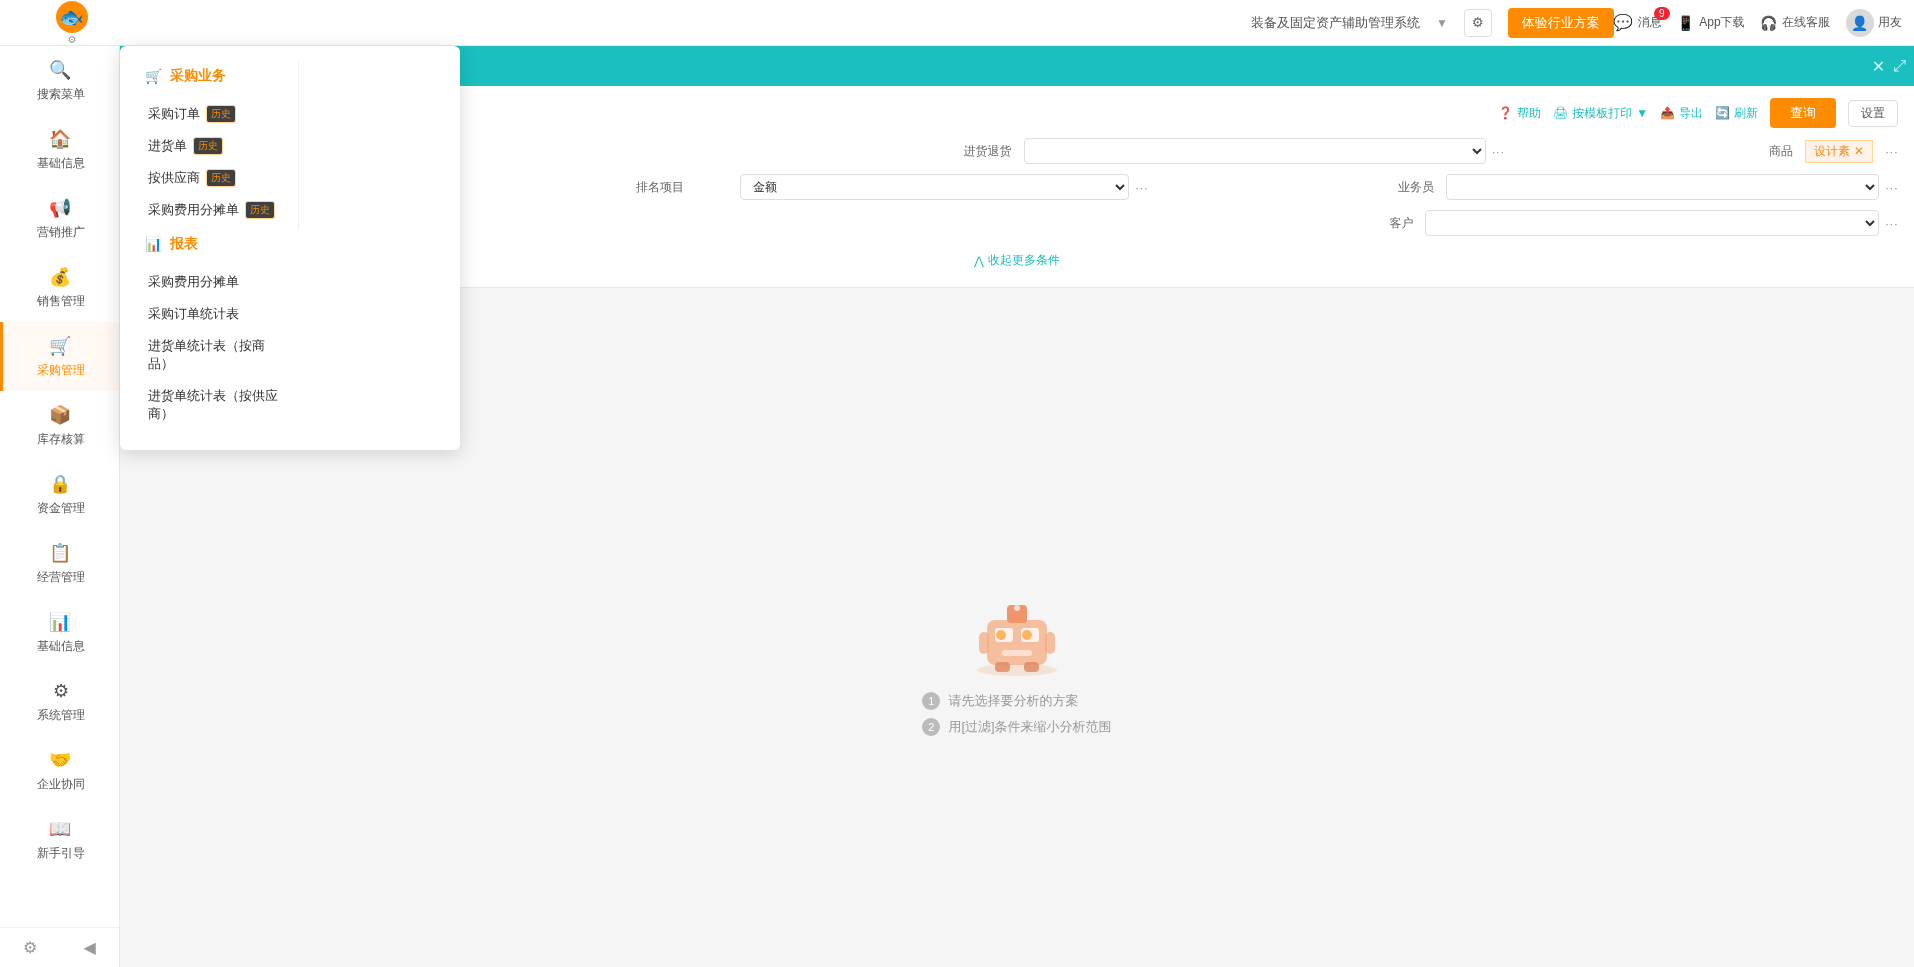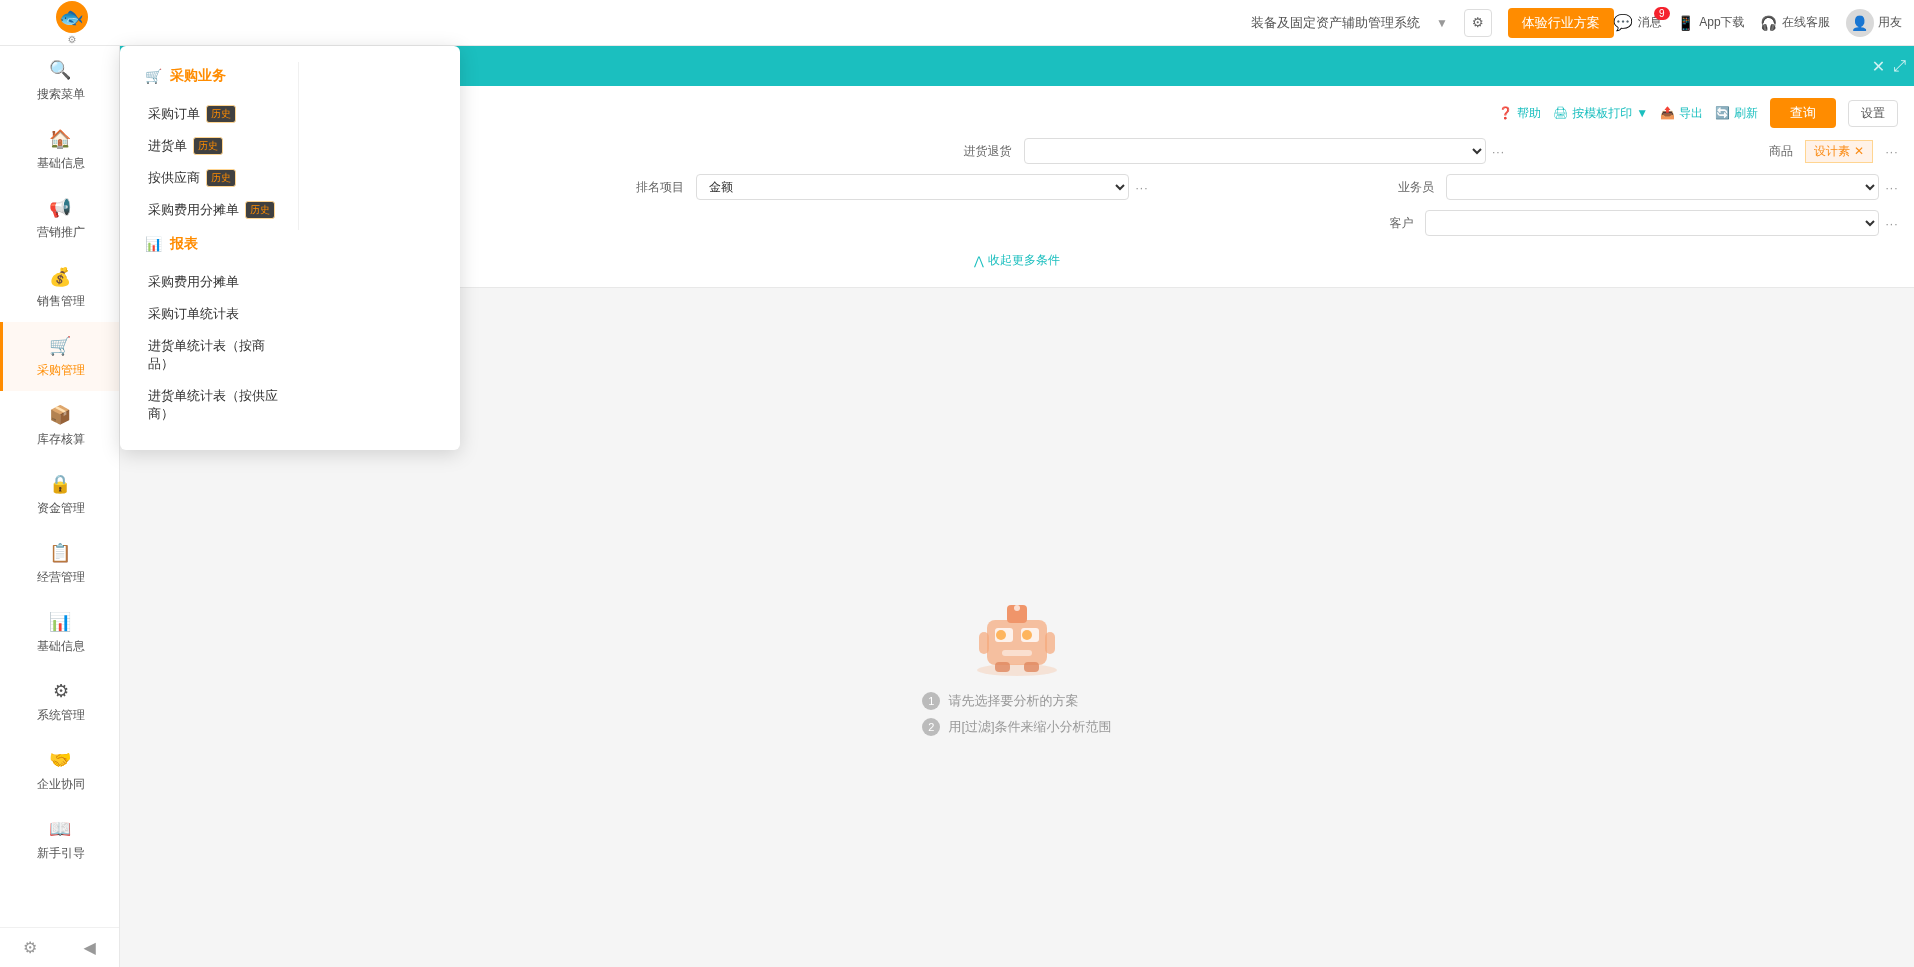--- a/index.html
+++ b/index.html
@@ -579,21 +579,21 @@
         </div>
         <span class="filter-dots">···</span>
       </div>
 
       <div class="filter-row">
         <span style="width:24px;"></span>
         <span style="flex:1;"></span>
 
         <span class="filter-label">排名项目</span>
         <div style="flex:1;min-width:200px;display:flex;align-items:center;gap:6px;">
-          <select class="filter-select" style="flex:1;">
+          <select class="filter-select" style="flex:1;margin-left:44px;">
             <option>金额</option>
           </select>
           <span class="filter-dots">···</span>
         </div>
         <span style="flex:0.5;"></span>
 
         <span class="filter-label">业务员</span>
         <div style="flex:1;min-width:200px;display:flex;align-items:center;gap:6px;">
           <select class="filter-select" style="flex:1;">
             <option></option>

